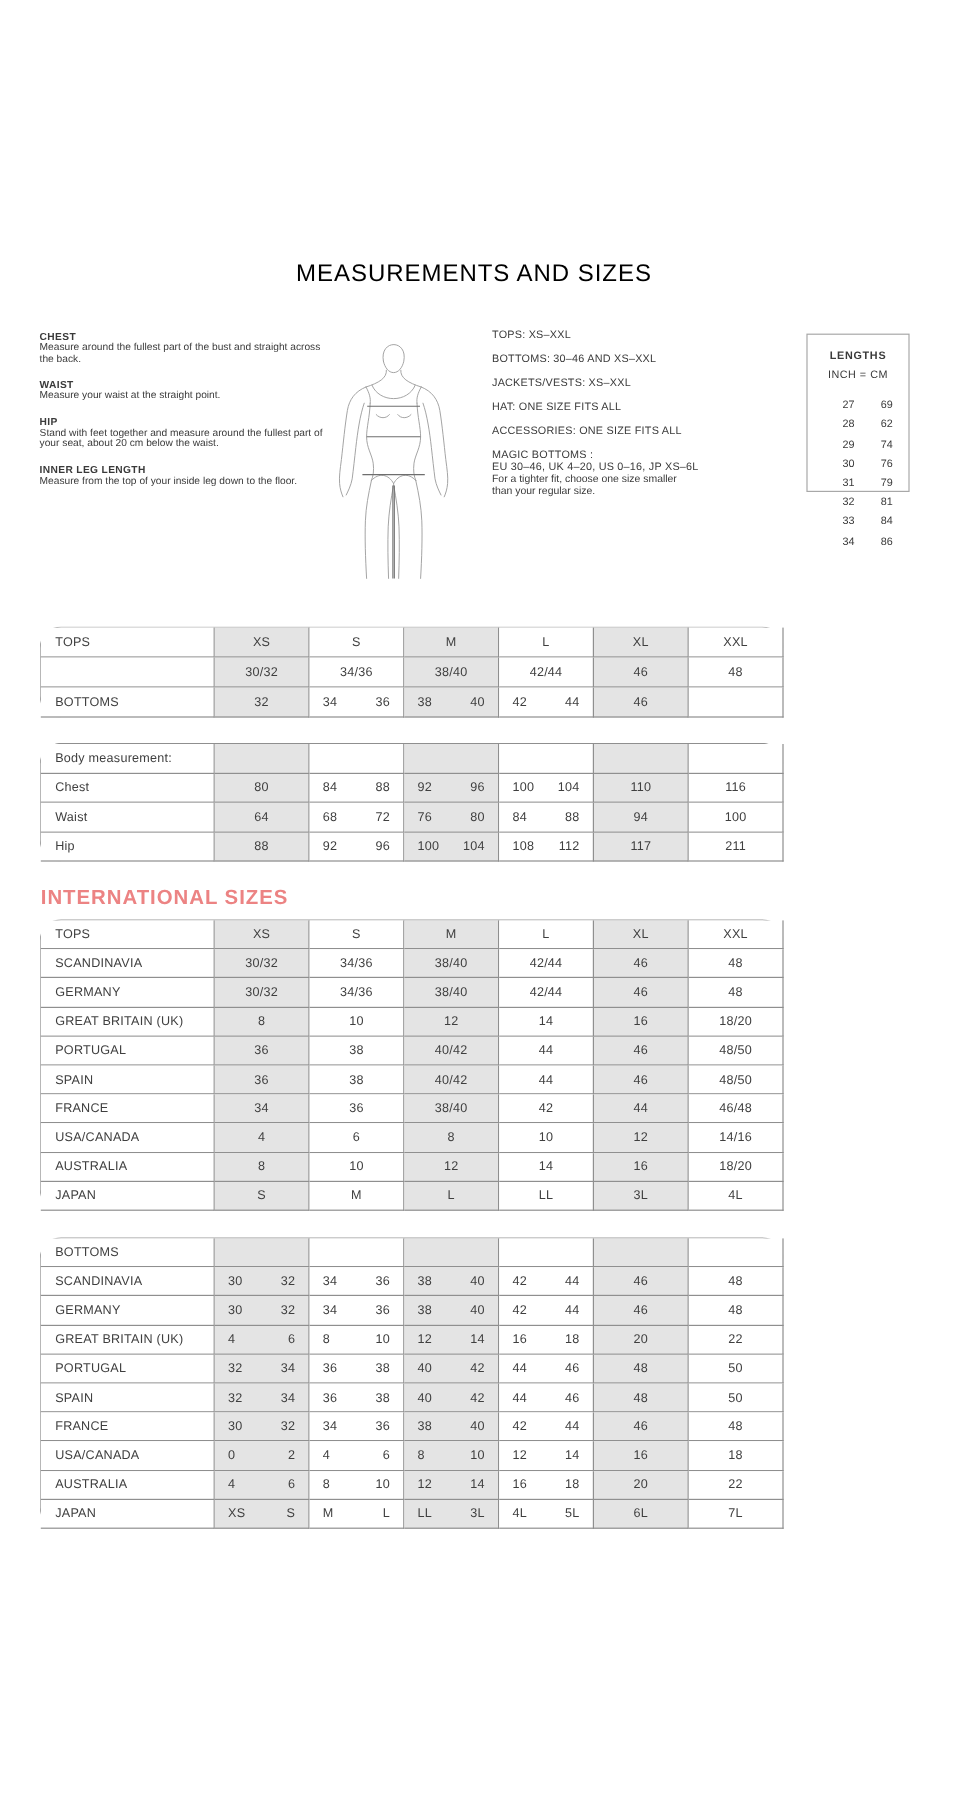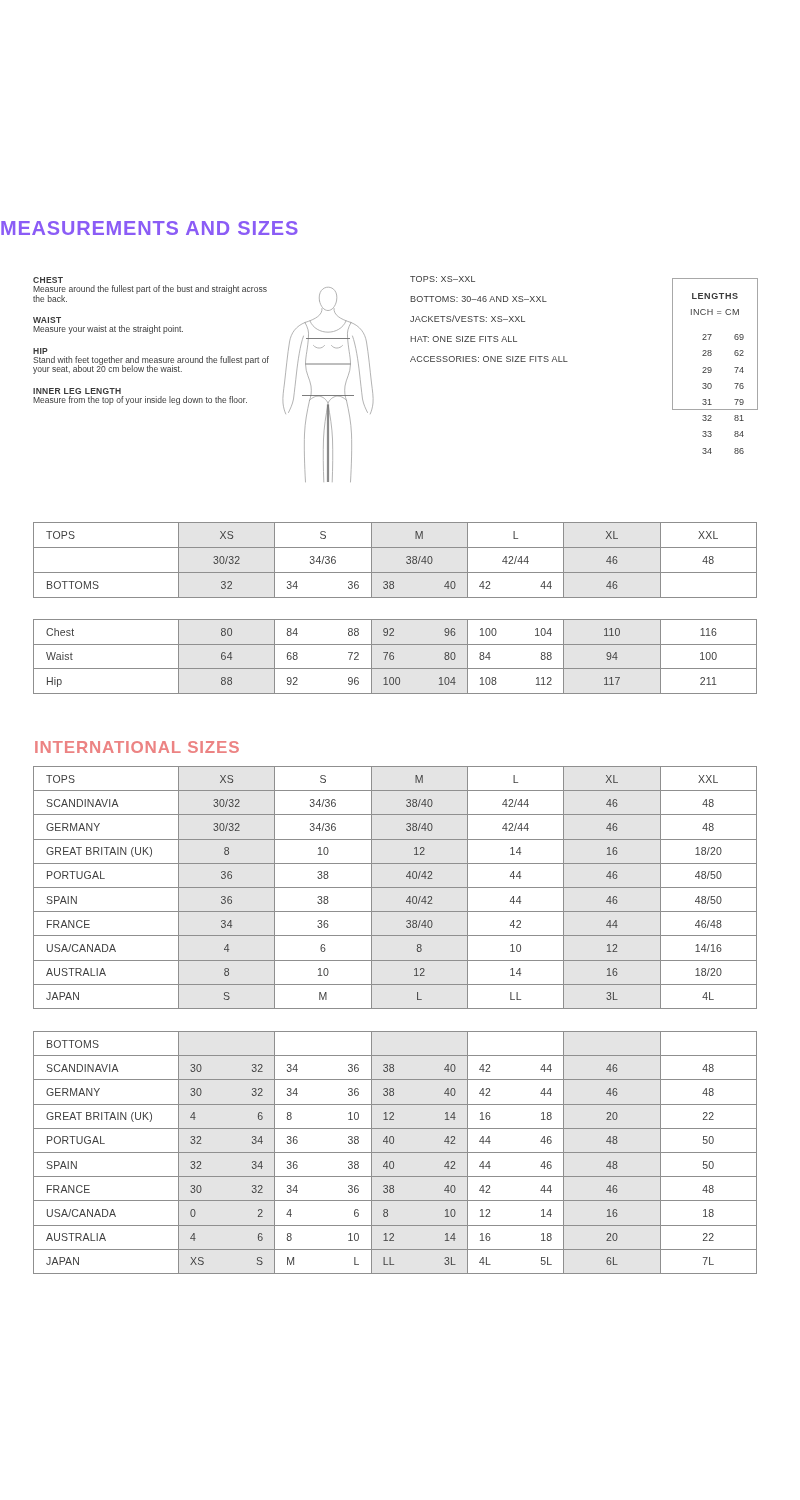--- a/index.html
+++ b/index.html
@@ -4,22 +4,22 @@
 <style>
   html,body{margin:0;padding:0;}
   body{
     width:800px;height:1500px;position:relative;background:#ffffff;
     font-family:"Liberation Sans", sans-serif;color:#3f3f3f;overflow:hidden;
   }
   :root{
     --accent:#ec8383;--shade:#e4e4e4;--border:#8f8f8f;--text:#3f3f3f;--line:#9d9d9d;
   }
   .page-title{
-    position:absolute;top:217px;left:0;width:790px;text-align:left;
-    font-size:20px;letter-spacing:0.8px;color:#8b5cf6;font-weight:700;
+    position:absolute;top:217px;left:0;width:790px;text-align:center;
+    font-size:20px;letter-spacing:0.8px;color:#000000;font-weight:400;
   }
   
   .instructions{position:absolute;left:33px;top:275px;width:238px;}
   .instr-block{margin-bottom:11px;}
   .instr-h{font-size:8.5px;font-weight:bold;letter-spacing:0.3px;line-height:10px;color:#3a3a3a;}
   .instr-b{font-size:8.5px;line-height:9.6px;color:#3a3a3a;}
   
   .figure{position:absolute;left:258px;top:276px;width:140px;height:210px;}
   .figure svg{display:block;}
   
@@ -40,22 +40,22 @@
   .lb-row{height:16.2px;display:flex;justify-content:center;align-items:flex-end;font-size:9px;color:#3a3a3a;}
   .lb-row .in{width:26px;text-align:right;}
   .lb-row .cm{width:22px;text-align:right;margin-left:10px;}
   
   .intl-heading{
     position:absolute;left:34px;top:738px;font-size:17px;font-weight:bold;
     letter-spacing:0.8px;color:var(--accent);
   }
   
   .size-table{
-    position:absolute;width:724px;box-sizing:border-box;
-    border-top:1px solid var(--border);border-left:1px solid var(--border);
+    position:absolute;width:620px;box-sizing:border-box;
+    border-top:1px solid var(--border);border-left:1px solid var(--border);border-radius:18px;
   }
   .t-row{display:grid;grid-template-columns:145px repeat(6,1fr);}
   .t-cell{
     border-right:1px solid var(--border);border-bottom:1px solid var(--border);
     display:flex;align-items:center;justify-content:center;
     font-size:10.5px;color:var(--text);box-sizing:border-box;background:#fff;
     letter-spacing:0.2px;
   }
   .t-label{justify-content:flex-start;padding-left:12px;}
   .t-cell.split{justify-content:space-between;padding:0 11px;}
@@ -132,20 +132,25 @@
     </g>
   </svg>
 </div>
 
 <div class="size-info">
   <div class="si-line">TOPS: XS–XXL</div>
   <div class="si-line">BOTTOMS: 30–46 AND XS–XXL</div>
   <div class="si-line">JACKETS/VESTS: XS–XXL</div>
   <div class="si-line">HAT: ONE SIZE FITS ALL</div>
   <div class="si-line">ACCESSORIES: ONE SIZE FITS ALL</div>
+  <div class="magic">
+    <div class="m-h">MAGIC BOTTOMS :</div>
+    <div class="m-l1">EU 30–46, UK 4–20, US 0–16, JP XS–6L</div>
+    <div class="m-l2">For a tighter fit, choose one size smaller than your regular size.</div>
+  </div>
 </div>
 
 <div class="lengths-box">
   <div class="lb-title">LENGTHS</div>
   <div class="lb-sub">INCH = CM</div>
   <div class="lb-rows">
       <div class="lb-row">
         <span class="in">27</span>
         <span class="cm">69</span>
       </div>
@@ -213,20 +218,29 @@
       <div class="t-cell split">
         <span>42</span>
         <span>44</span>
       </div>
       <div class="t-cell shaded">46</div>
       <div class="t-cell"></div>
     </div>
   </div>
 <div class="size-table t2">
     <div class="t-row">
+      <div class="t-cell t-label">Body measurement:</div>
+      <div class="t-cell shaded"></div>
+      <div class="t-cell"></div>
+      <div class="t-cell shaded"></div>
+      <div class="t-cell"></div>
+      <div class="t-cell shaded"></div>
+      <div class="t-cell"></div>
+    </div>
+    <div class="t-row">
       <div class="t-cell t-label">Chest</div>
       <div class="t-cell shaded">80</div>
       <div class="t-cell split">
         <span>84</span>
         <span>88</span>
       </div>
       <div class="t-cell shaded split">
         <span>92</span>
         <span>96</span>
       </div>

